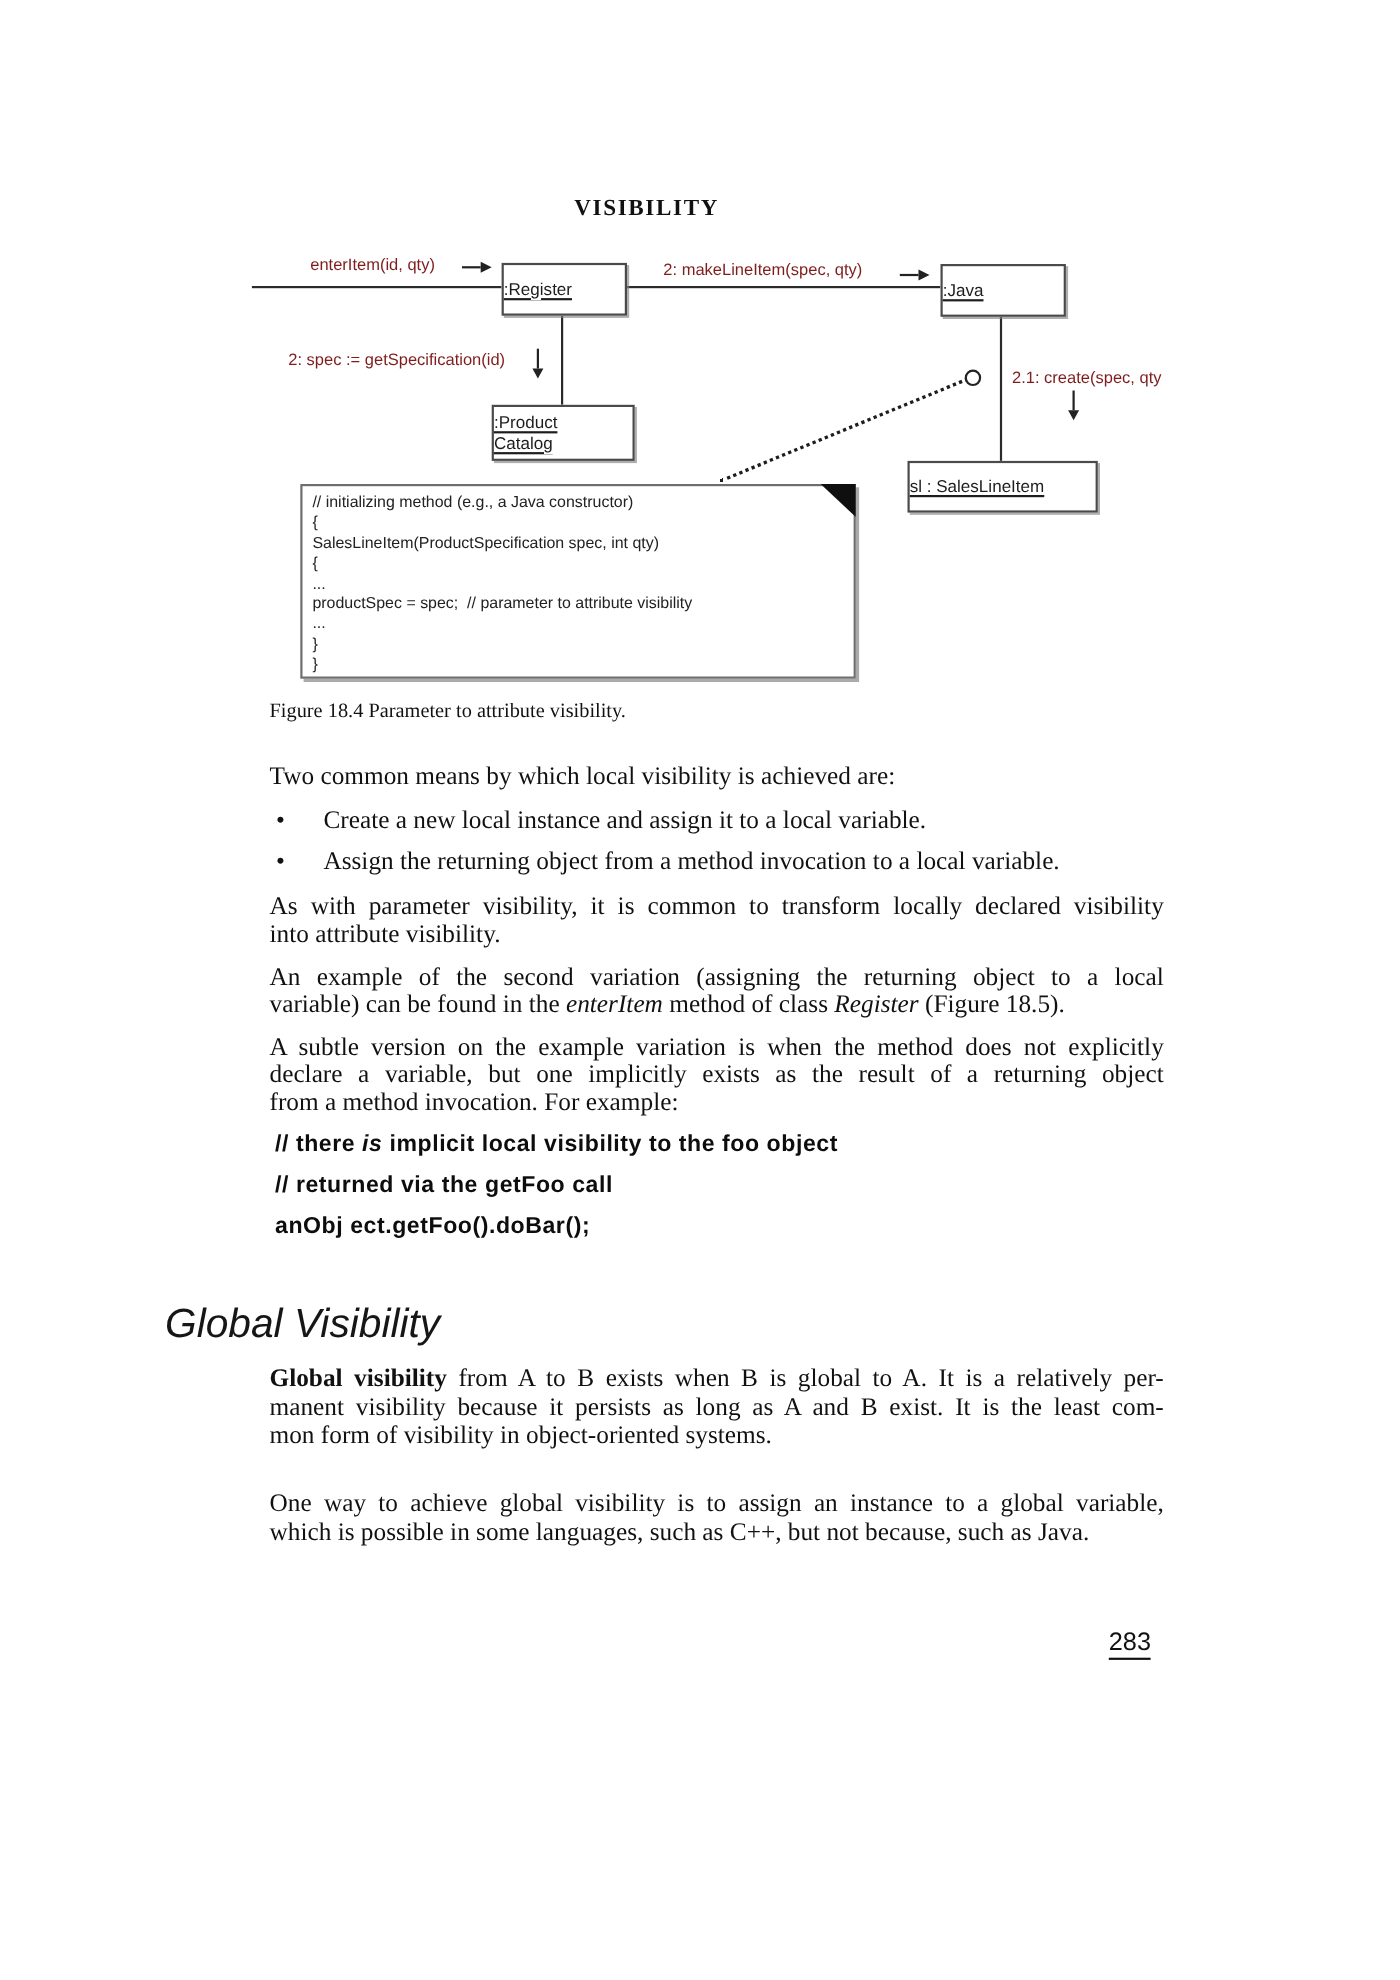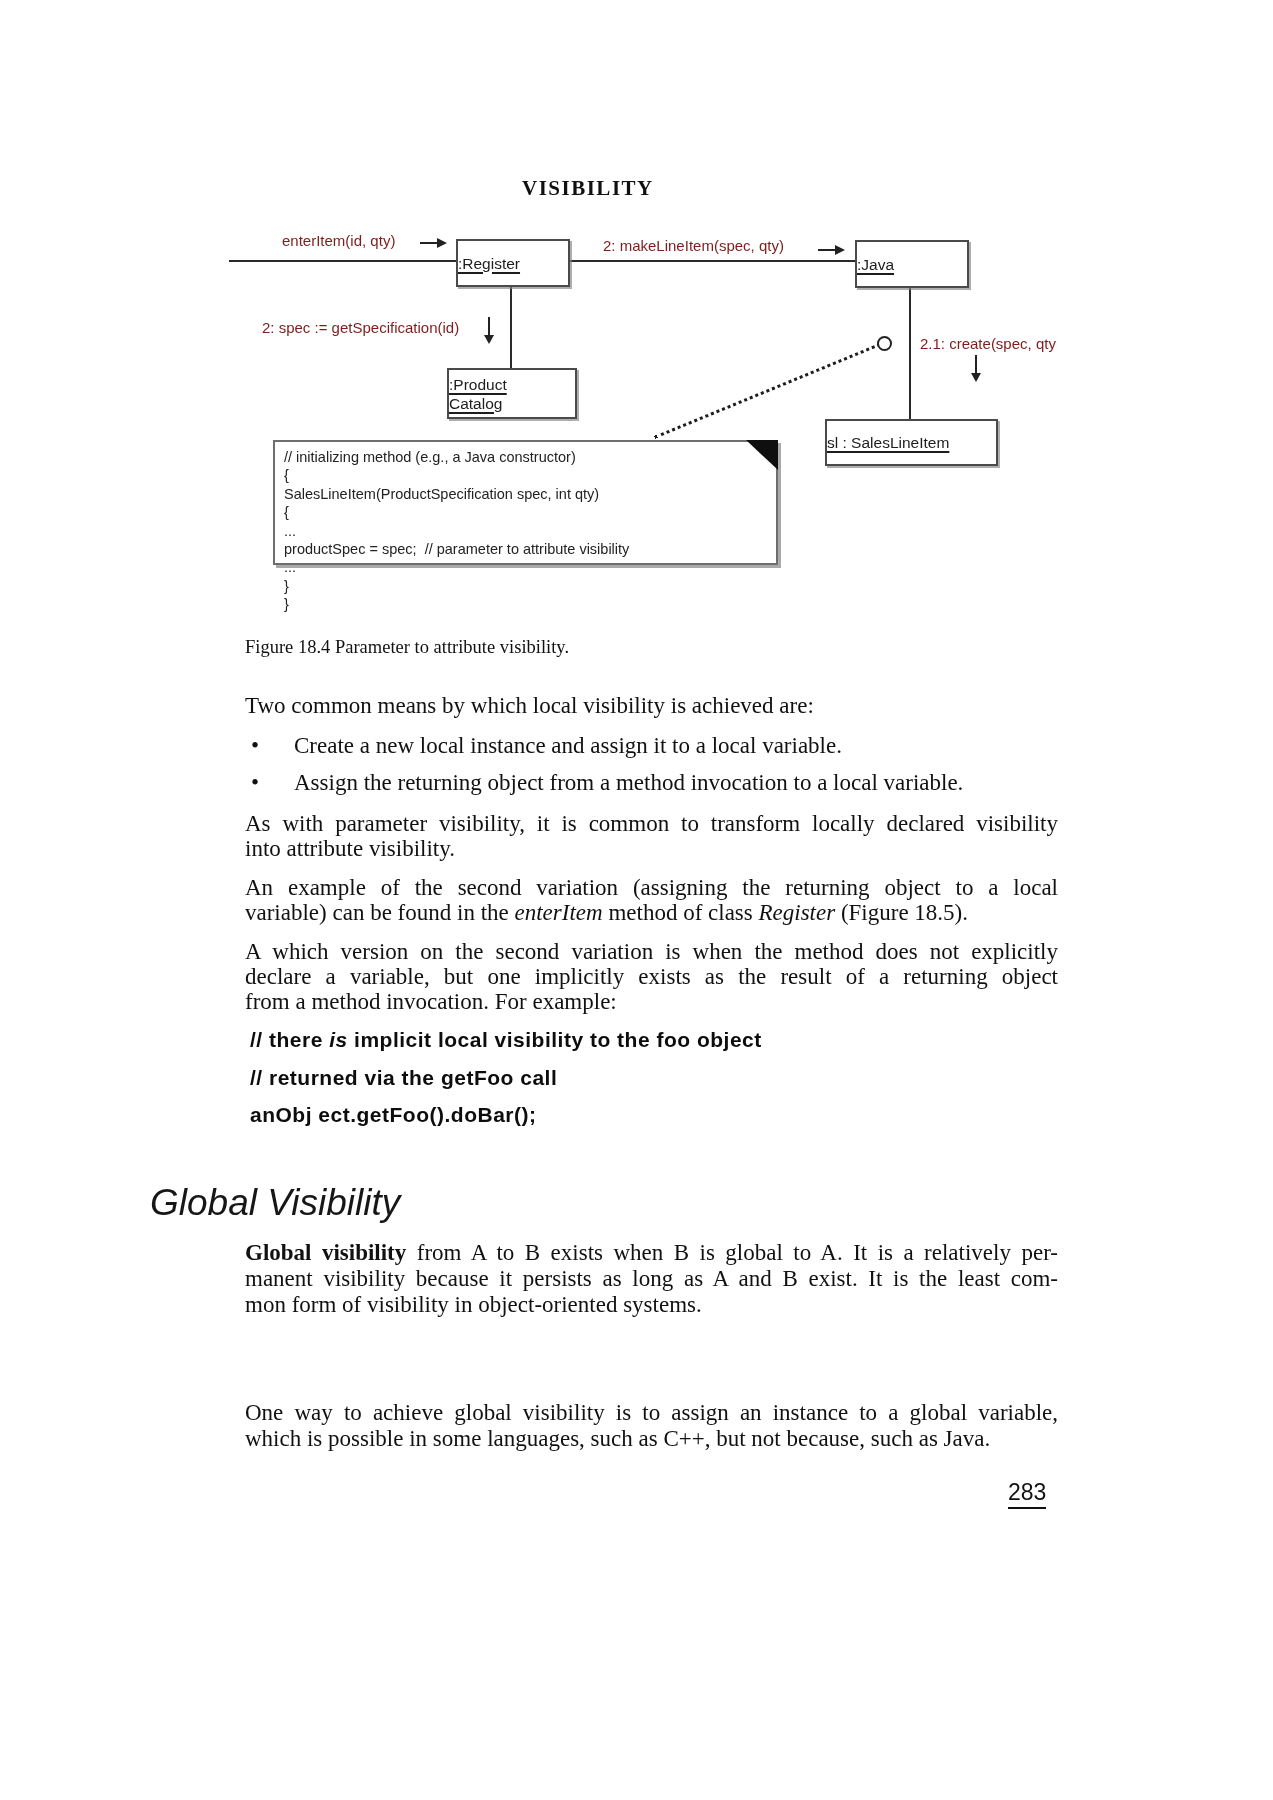--- a/index.html
+++ b/index.html
@@ -42,21 +42,21 @@
   .dotline{
     position:absolute;left:654px;top:436px;width:250px;height:0;
     border-top:3.5px dotted #1d1d1d;
     transform:rotate(-22.4deg);transform-origin:0 0;
   }
   .circ{
     position:absolute;left:877px;top:336px;width:11px;height:11px;
     border:2px solid #222;border-radius:50%;background:#fff;
   }
   .note{
-    position:absolute;left:273px;top:440px;width:505px;height:125px;
+    position:absolute;left:273px;top:440px;width:505px;height:177px;
     background:#fff;border:2px solid #6e6e6e;box-shadow:3px 3px 0 #aaa;
     box-sizing:border-box;padding:6px 10px 0 9px;
     font-family:"Liberation Sans",sans-serif;font-size:14.5px;color:#222;
   }
   .note .nline{white-space:pre;line-height:18.4px;}
   .dogear{position:absolute;top:-2px;right:-2px;width:32px;height:30px;}
   
   .tblock{position:absolute;left:245px;width:813px;font-size:23px;line-height:25px;color:#111;}
   .tblock .line{text-align:justify;}
   .tblock .line.j{text-align:justify;text-align-last:justify;}
@@ -68,21 +68,21 @@
   .bullets .btxt{position:absolute;left:49px;top:0;font-size:23px;white-space:nowrap;}
   .codeblock{position:absolute;left:250px;top:1028px;width:820px;
     font-family:Liberation Sans, sans-serif;font-weight:bold;font-size:21px;letter-spacing:.5px;color:#0d0d0d;}
   .codeblock .line{height:25px;margin-bottom:12.5px;white-space:nowrap;}
   .secheading{
     position:absolute;left:150px;top:1182px;
     font-family:"Liberation Sans",sans-serif;font-style:italic;
     font-size:37px;color:#161616;white-space:nowrap;
   }
   .gp1{top:1240px;line-height:26px;}
-  .gp2{top:1400px;line-height:26px;}
+  .gp2{top:1354px;line-height:26px;}
   .pagenum{
     position:absolute;left:1008px;top:1479px;
     font-family:"Liberation Sans",sans-serif;font-size:23px;color:#111;
     border-bottom:2px solid #111;padding-bottom:1px;
   }
 </style>
 </head>
 <body>
 
 <div class="page">
@@ -172,21 +172,21 @@
 
   <div class="tblock" style="top:811px;">
       <div class="line j"><span>As with parameter visibility, it is common to transform locally declared visibility</span></div>
       <div class="line"><span>into attribute visibility.</span></div>
     </div>
   <div class="tblock" style="top:875px;">
       <div class="line j"><span>An example of the second variation (assigning the returning object to a local</span></div>
       <div class="line"><span>variable) can be found in the </span><span class="seg-i">enterItem</span><span> method of class </span><span class="seg-i">Register</span><span> (Figure 18.5).</span></div>
     </div>
   <div class="tblock" style="top:939px;">
-      <div class="line j"><span>A which version on the second variation is when the method does not explicitly</span></div>
+      <div class="line j"><span>A subtle version on the example variation is when the method does not explicitly</span></div>
       <div class="line j"><span>declare a variable, but one implicitly exists as the result of a returning object</span></div>
       <div class="line"><span>from a method invocation. For example:</span></div>
     </div>
 
   <div class="codeblock">
       <div class="line"><span>// there </span><span class="seg-i">is</span><span> implicit local visibility to the foo object</span></div>
       <div class="line"><span>// returned via the getFoo call</span></div>
       <div class="line"><span>anObj ect.getFoo().doBar();</span></div>
     </div>
 

